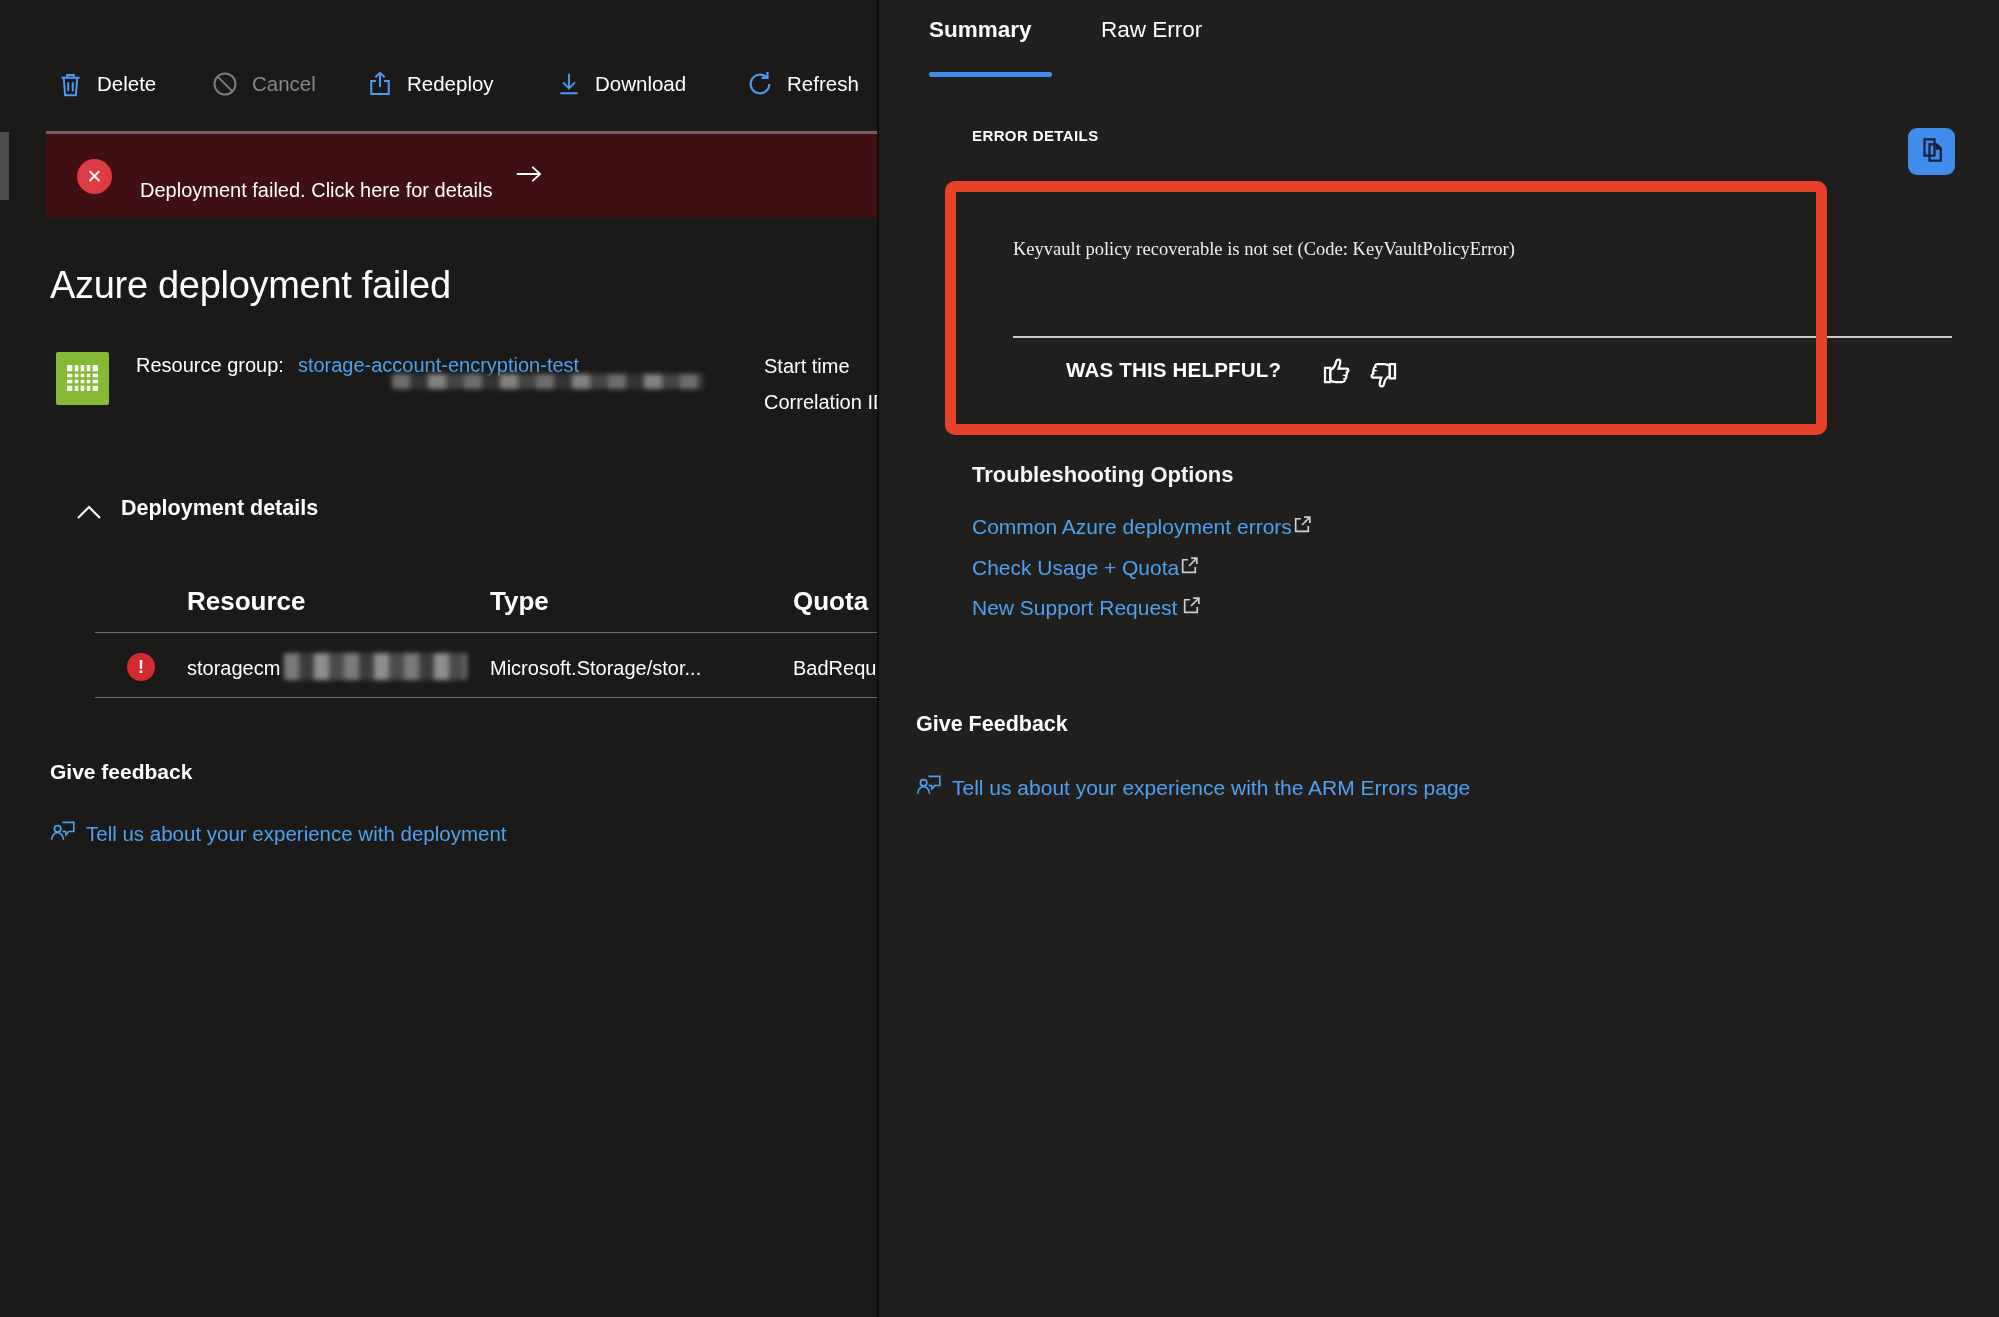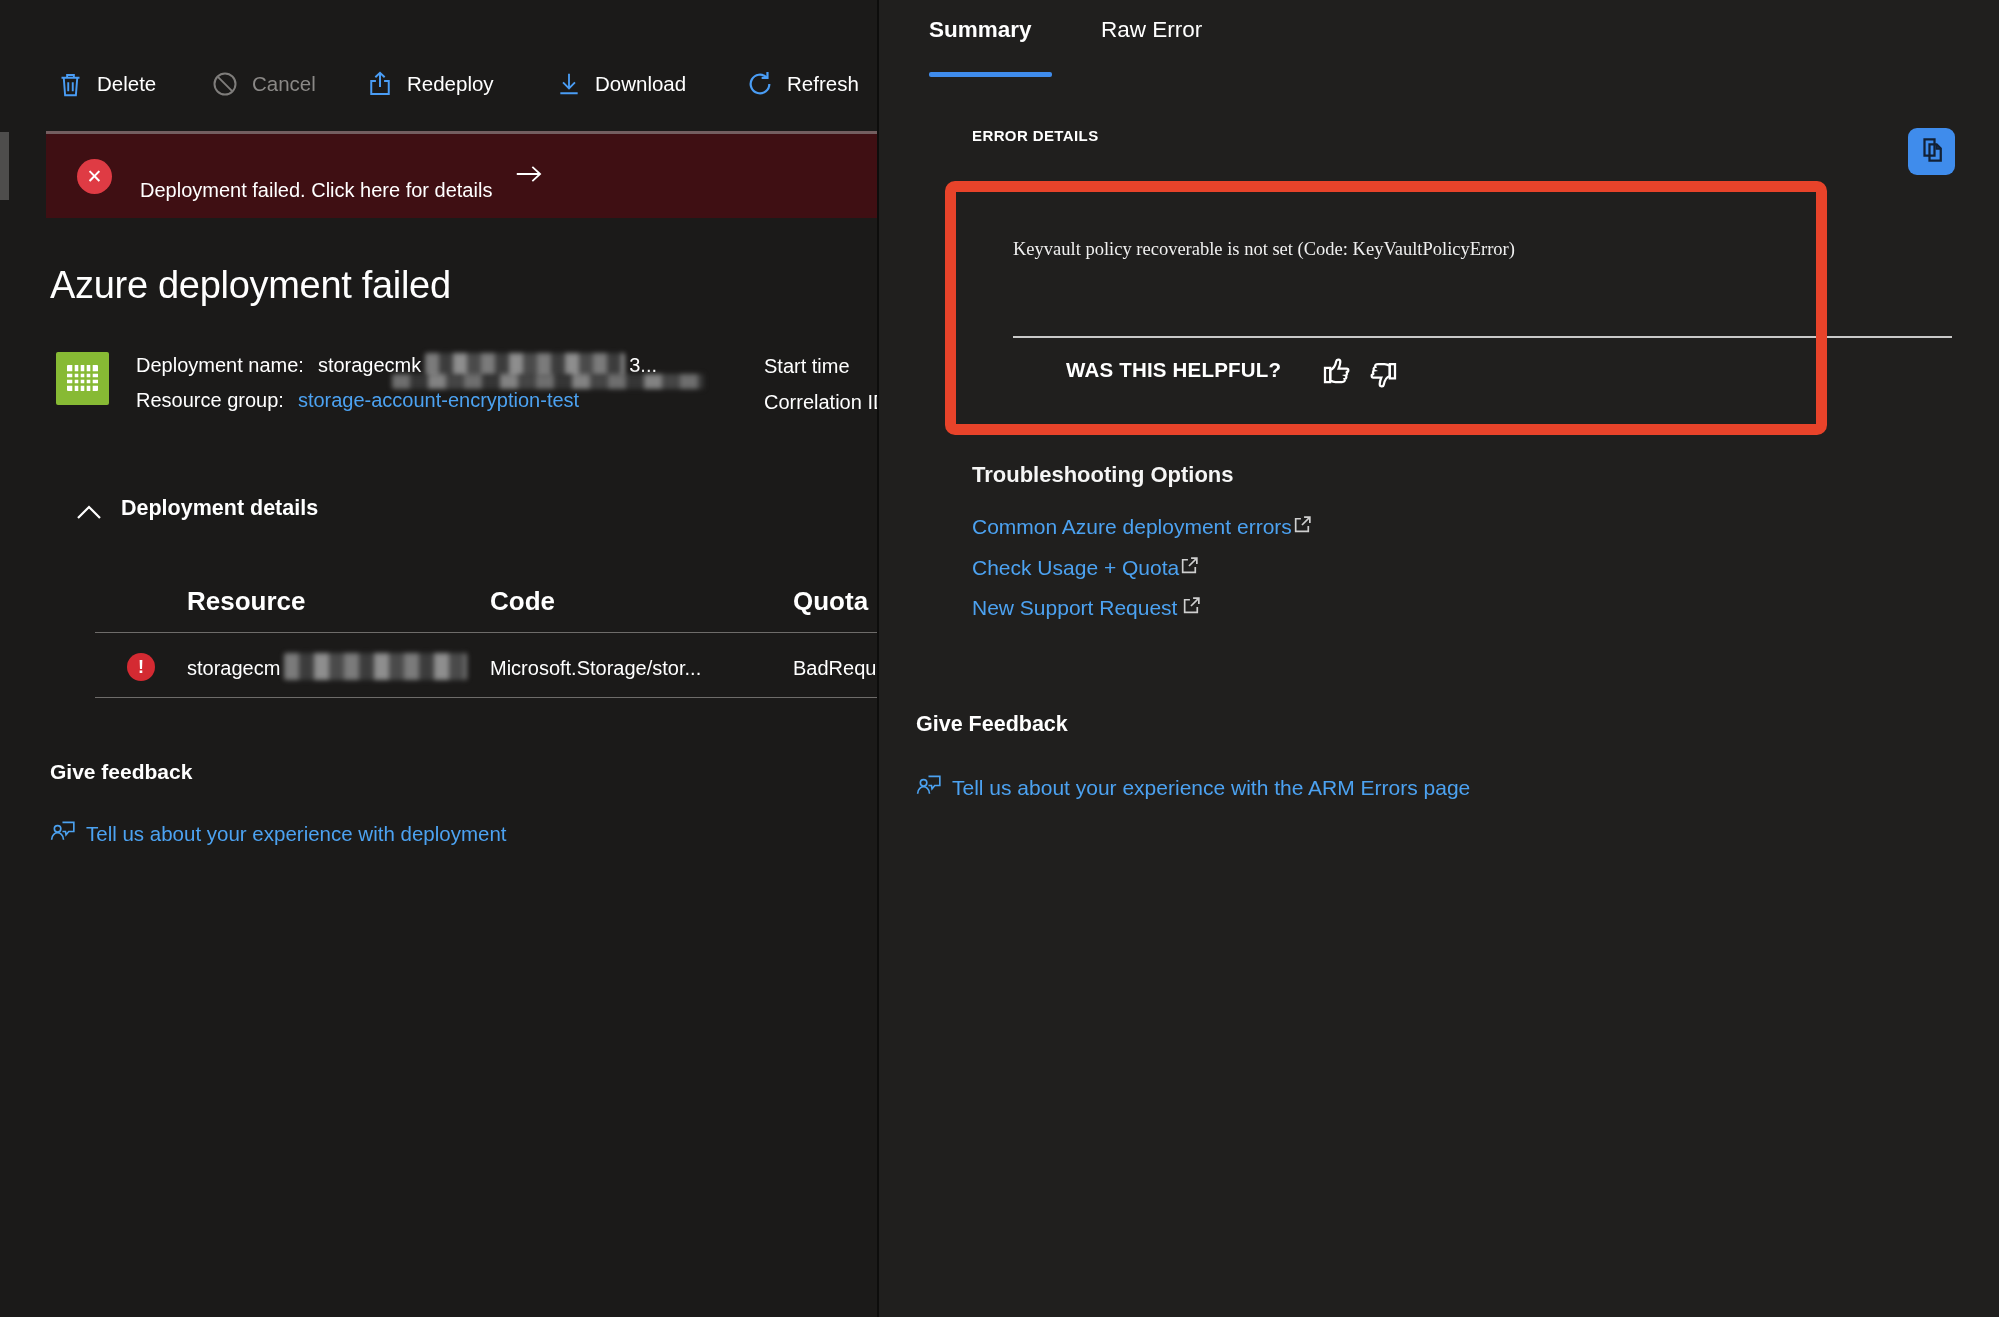--- a/index.html
+++ b/index.html
@@ -190,46 +190,40 @@
       <rect x="11" y="13" width="31" height="26" rx="1" fill="#ffffff"></rect>
       <g stroke="#87ba34" stroke-width="2.4">
         <path d="M11 20.5h31 M11 26.5h31 M11 32.5h31"></path>
         <path d="M17.5 13v26 M23.5 13v26 M29.5 13v26 M35.5 13v26"></path>
       </g>
     </svg>
   </span>
 
   <div id="info-fields">
     <div class="field-row">
-      <span class="field-label">Deployment name:</span>
-      <span>storagecmk</span>
-        <span class="redact" style="width:200px"></span>
-        <span>3...</span>
-    </div>
-    <div class="field-row">
       <span class="field-label">Resource group:</span>
       <span class="link">storage-account-encryption-test</span>
     </div>
   </div>
   <div id="name-redact-2"></div>
 
   <div id="side-fields">
     <div>Start time</div>
     <div>Correlation ID</div>
   </div>
 
   <span id="details-chevron">
     <svg width="26" height="16" viewBox="0 0 26 16" fill="none" stroke="#ffffff" stroke-width="2.2">
       <path d="M2 14 13 3l11 11"></path>
     </svg>
   </span>
   <div id="details-heading">Deployment details</div>
 
   <div class="th" style="left:187px">Resource</div>
-  <div class="th" style="left:490px">Code</div>
+  <div class="th" style="left:490px">Type</div>
   <div class="th" style="left:793px">Quota</div>
 
   <div class="table-line" style="top:632px"></div>
   <div>
     <div id="row-icon">!</div>
     <div class="td" style="left:187px">storagecm</div>
     <div id="row-redact"></div>
     <div class="td" style="left:490px">Microsoft.Storage/stor...</div>
     <div class="td" style="left:793px">BadRequest</div>
   </div>

